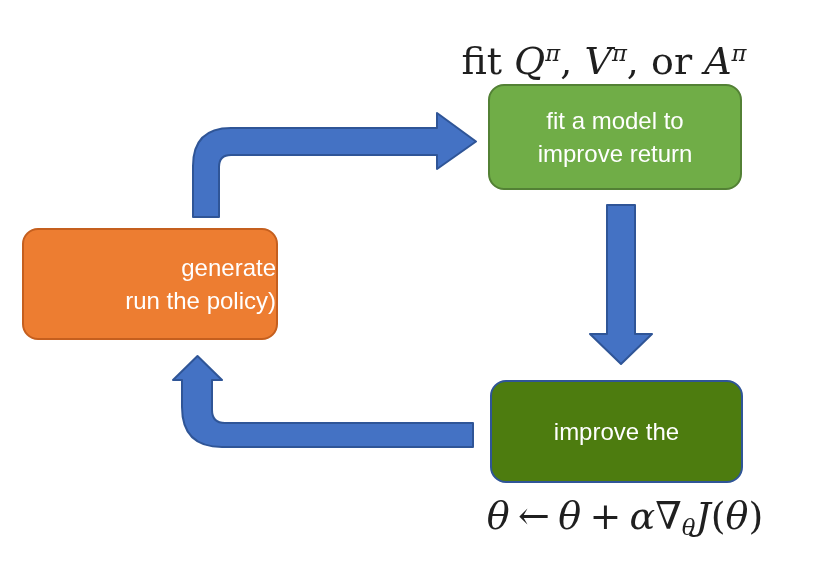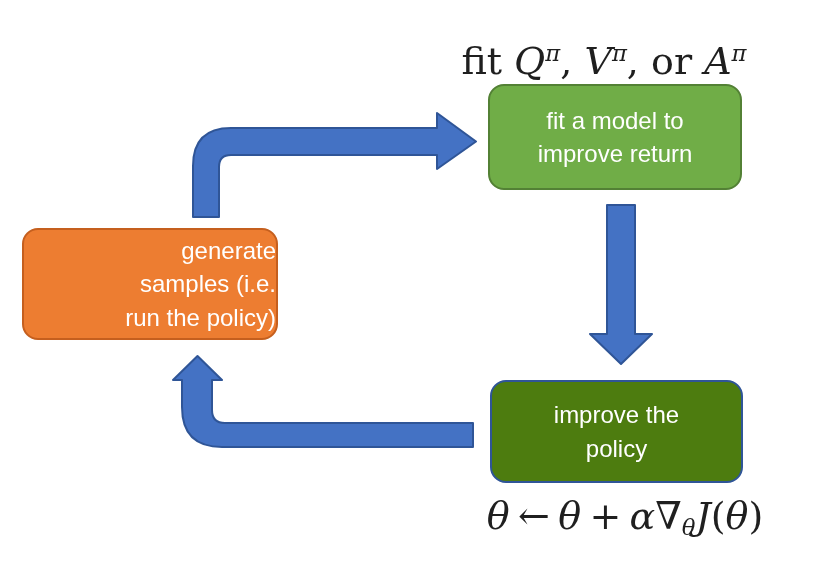--- a/index.html
+++ b/index.html
@@ -64,24 +64,22 @@
 
   <div class="formula formula-top"><span class="rm">fit </span><span class="it">Q</span><sup>π</sup><span class="rm">, </span><span class="it">V</span><sup>π</sup><span class="rm">, or </span><span class="it">A</span><sup>π</sup></div>
 
   <div class="box box-green">
     <div>fit a model to</div>
     <div>improve return</div>
   </div>
 
   <div class="box box-orange">
     <div>generate</div>
-    <div>samples (i.e.</div>
     <div>run the policy)</div>
   </div>
 
   <div class="box box-blue">
     <div>improve the</div>
-    <div>policy</div>
   </div>
 
   <div class="formula formula-bottom"><span class="it">θ</span><span class="op">←</span><span class="it">θ</span><span class="op">+</span><span class="it">α</span><span class="nabla">∇</span><sub>θ</sub><span class="it">J</span><span class="rm">(</span><span class="it">θ</span><span class="rm">)</span></div>
 
 </div>
 
 </body></html>

